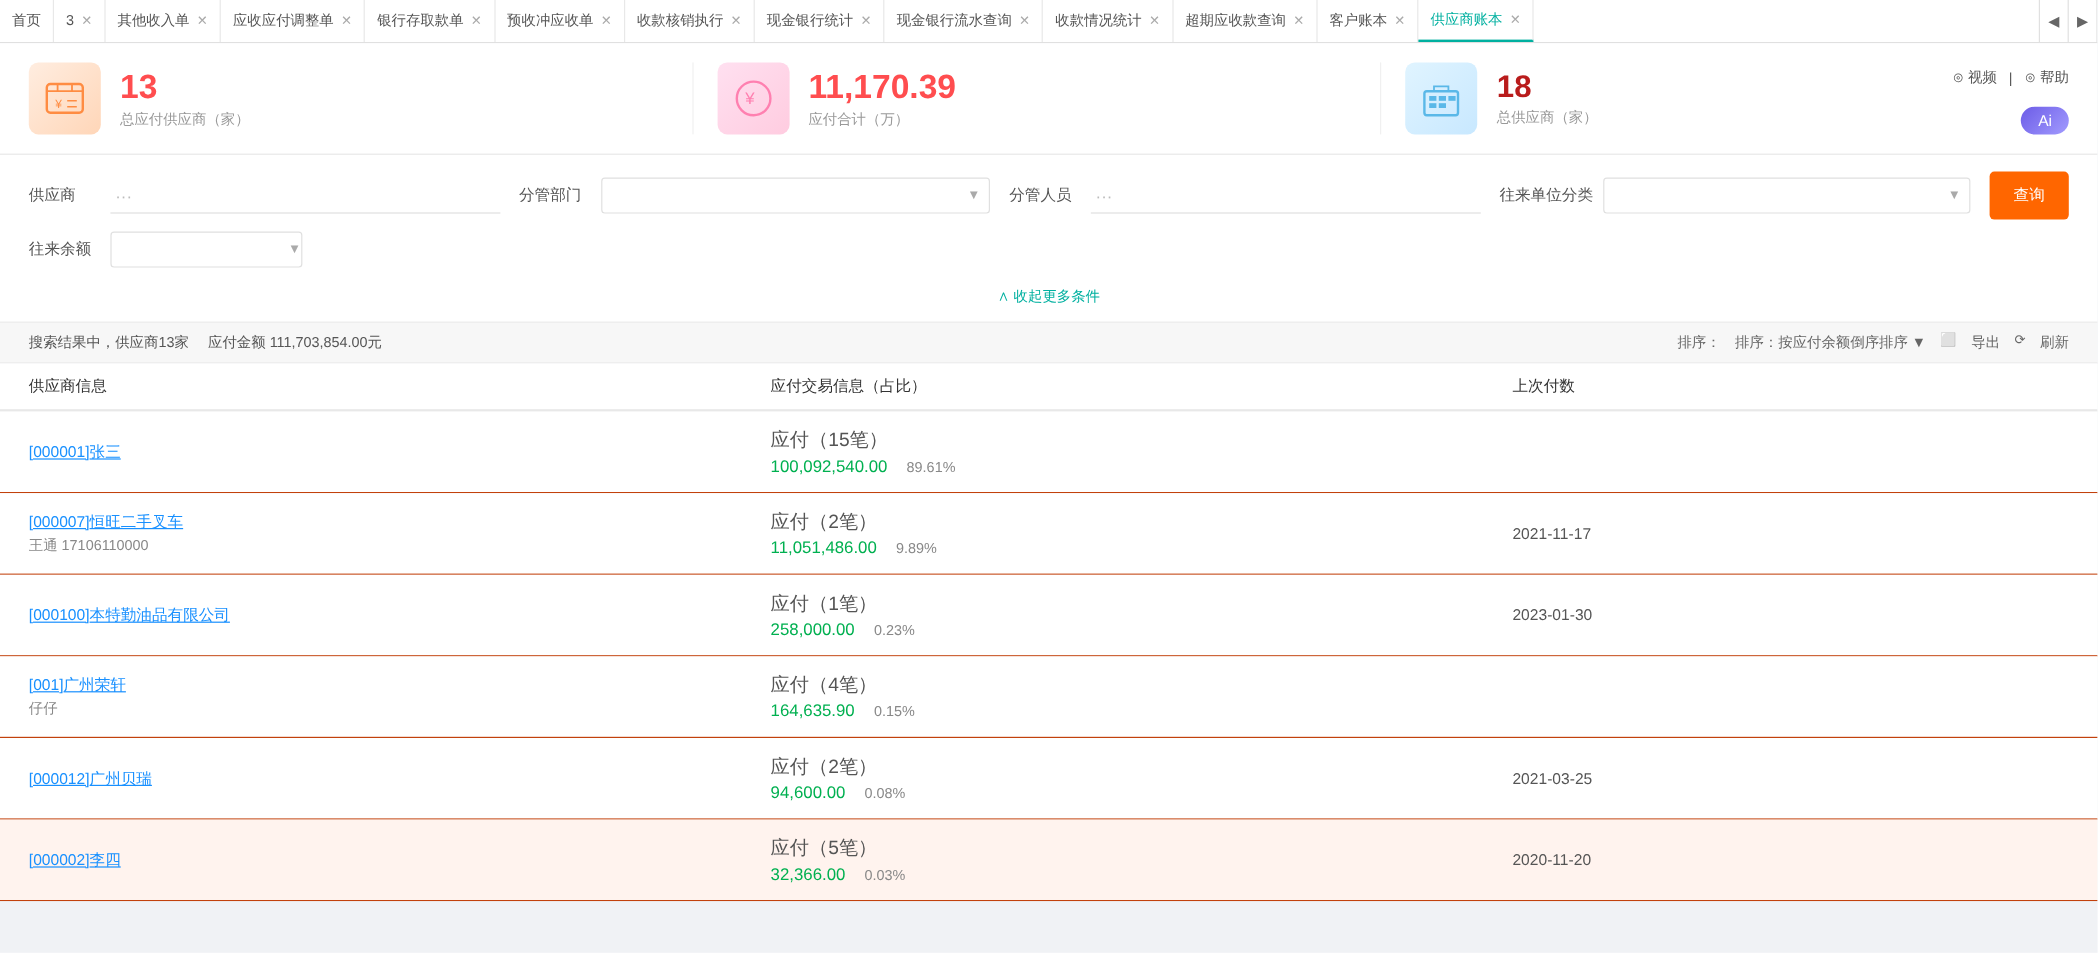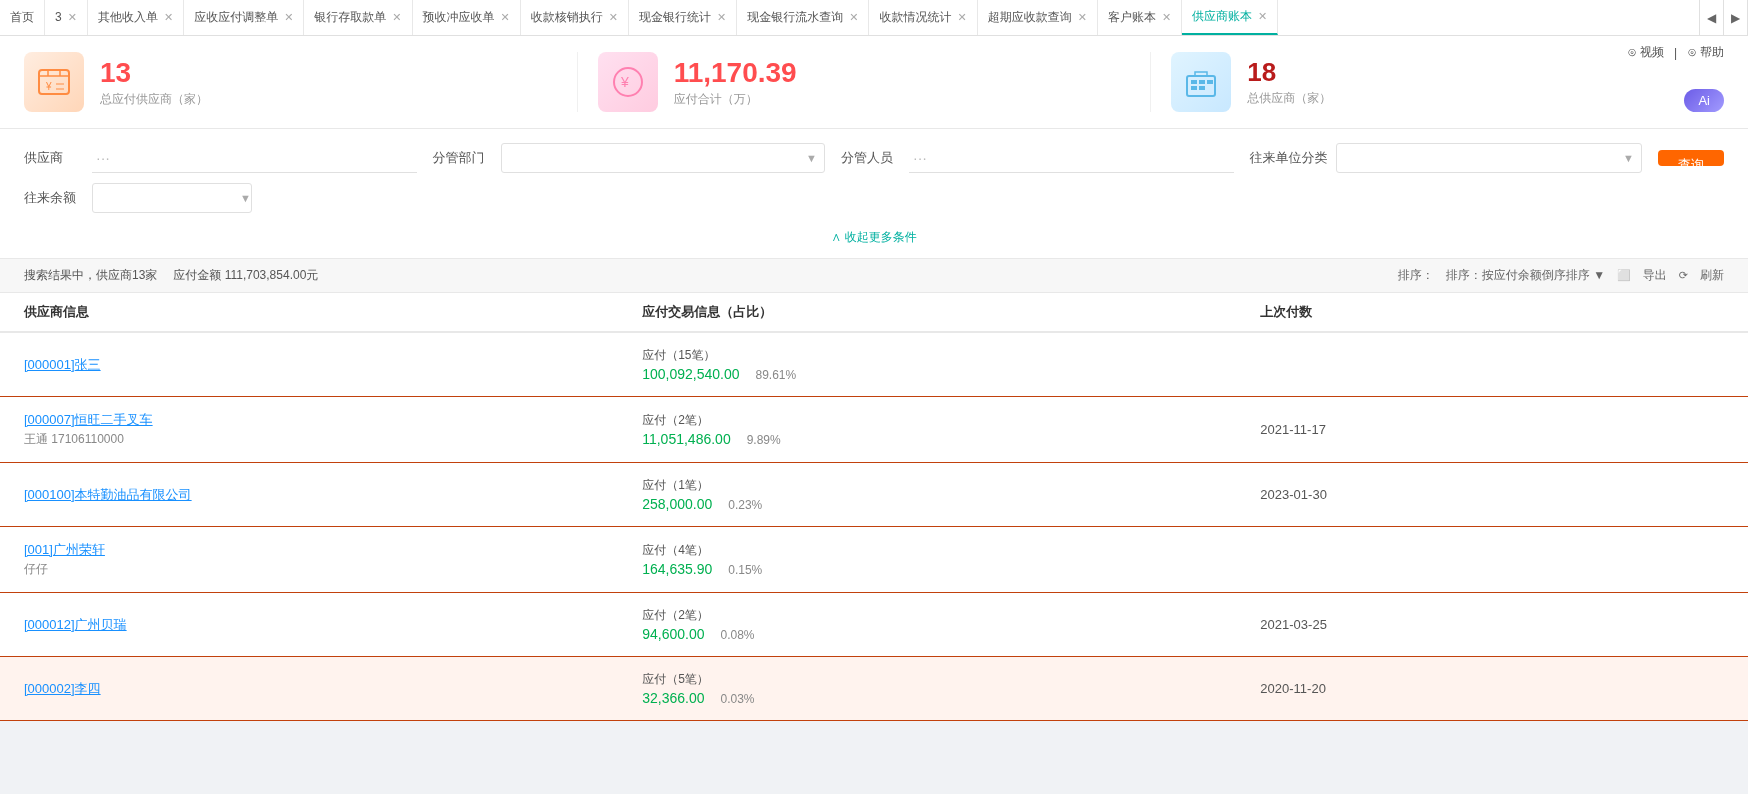--- a/index.html
+++ b/index.html
@@ -79,21 +79,21 @@
     }
     .stat-icon.orange { background: linear-gradient(135deg, #ffede0, #ffd6b8); }
     .stat-icon.pink { background: linear-gradient(135deg, #ffe0f0, #ffcce0); }
     .stat-icon.blue { background: linear-gradient(135deg, #e0f4ff, #c8e8ff); }
     .stat-value { font-size: 28px; font-weight: bold; color: #ff4d4f; line-height: 1.2; }
     .stat-value.dark { color: #b91c1c; font-size: 26px; }
     .stat-label { font-size: 12px; color: #999; margin-top: 2px; }
     .header-right-links {
       position: absolute;
       right: 24px;
-      top: 8px;
+      top: 20px;
       font-size: 12px;
       color: #666;
       display: flex;
       gap: 10px;
       align-items: center;
     }
     .header-right-links span { cursor: pointer; color: #555; }
     .divider-v { color: #ccc; }
 
     
@@ -171,21 +171,21 @@
     }
     .query-btn {
       background: #ff6600;
       color: #fff;
       border: none;
       border-radius: 4px;
       padding: 6px 20px;
       font-size: 13px;
       cursor: pointer;
       white-space: nowrap;
-      height: 16px;
+      height: 40px;
     }
     .collapse-bar {
       text-align: center;
       padding: 6px 0 4px;
       color: #00b0a0;
       font-size: 12px;
       cursor: pointer;
     }
 
     
@@ -193,34 +193,34 @@
       display: flex;
       align-items: center;
       justify-content: space-between;
       padding: 8px 24px;
       background: #f7f7f7;
       border-bottom: 1px solid #e8e8e8;
       font-size: 12px;
       color: #555;
     }
     .result-bar-left { display: flex; gap: 16px; }
-    .result-bar-right { display: flex; align-items: center; gap: 12px; color: #666; }
+    .result-bar-right { display: flex; gap: 12px; color: #666; }
     .result-bar-right span { cursor: pointer; white-space: nowrap; }
 
     
     .table-wrapper {
       background: #fff;
       margin: 0;
     }
     .table-header {
       display: grid;
       grid-template-columns: 2fr 2fr 1.5fr;
       padding: 10px 24px;
       font-size: 13px;
-      font-weight: bold;
+      font-weight: normal;
       color: #333;
       border-bottom: 2px solid #e8e8e8;
       background: #fff;
     }
     .table-row {
       display: grid;
       grid-template-columns: 2fr 2fr 1.5fr;
       padding: 14px 24px;
       border-bottom: 1px solid #c2410c;
       align-items: center;
@@ -228,21 +228,21 @@
     }
     .table-row:last-child { background: #fff8f5; }
     .table-row.highlighted { background: #fff3ee; }
     .supplier-link {
       color: #1890ff;
       text-decoration: underline;
       cursor: pointer;
       font-size: 13px;
     }
     .supplier-sub { font-size: 12px; color: #888; margin-top: 2px; }
-    .trans-label { font-size: 12px; color: #555; margin-bottom: 2px; }
+    .trans-label { font-size: 16px; color: #555; margin-bottom: 2px; }
     .trans-amount { font-size: 14px; color: #00b050; font-weight: 500; }
     .trans-percent { font-size: 12px; color: #888; margin-left: 16px; }
     .trans-row { display: flex; align-items: baseline; }
     .last-pay { font-size: 13px; color: #555; }
 
     
     ::-webkit-scrollbar { width: 6px; height: 6px; }
     ::-webkit-scrollbar-track { background: #f0f0f0; }
     ::-webkit-scrollbar-thumb { background: #ccc; border-radius: 3px; }
 

